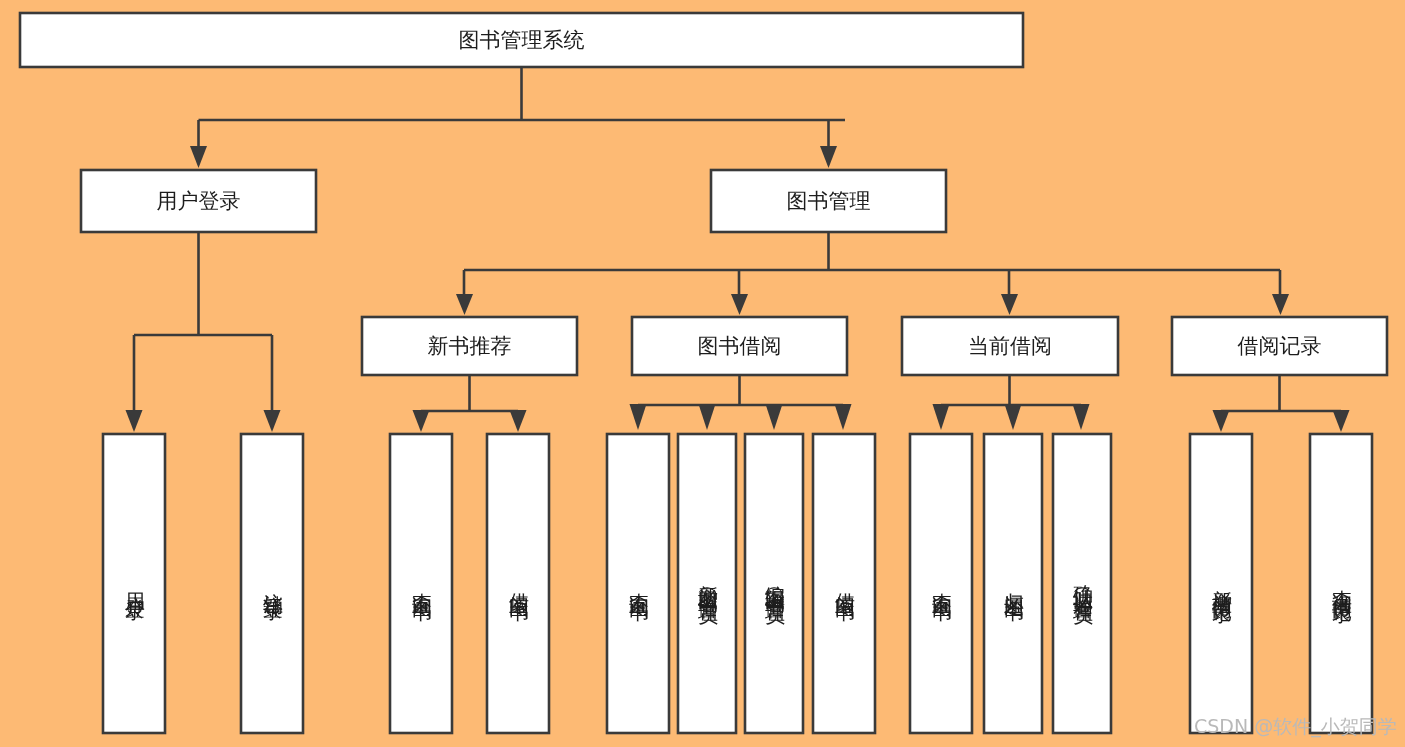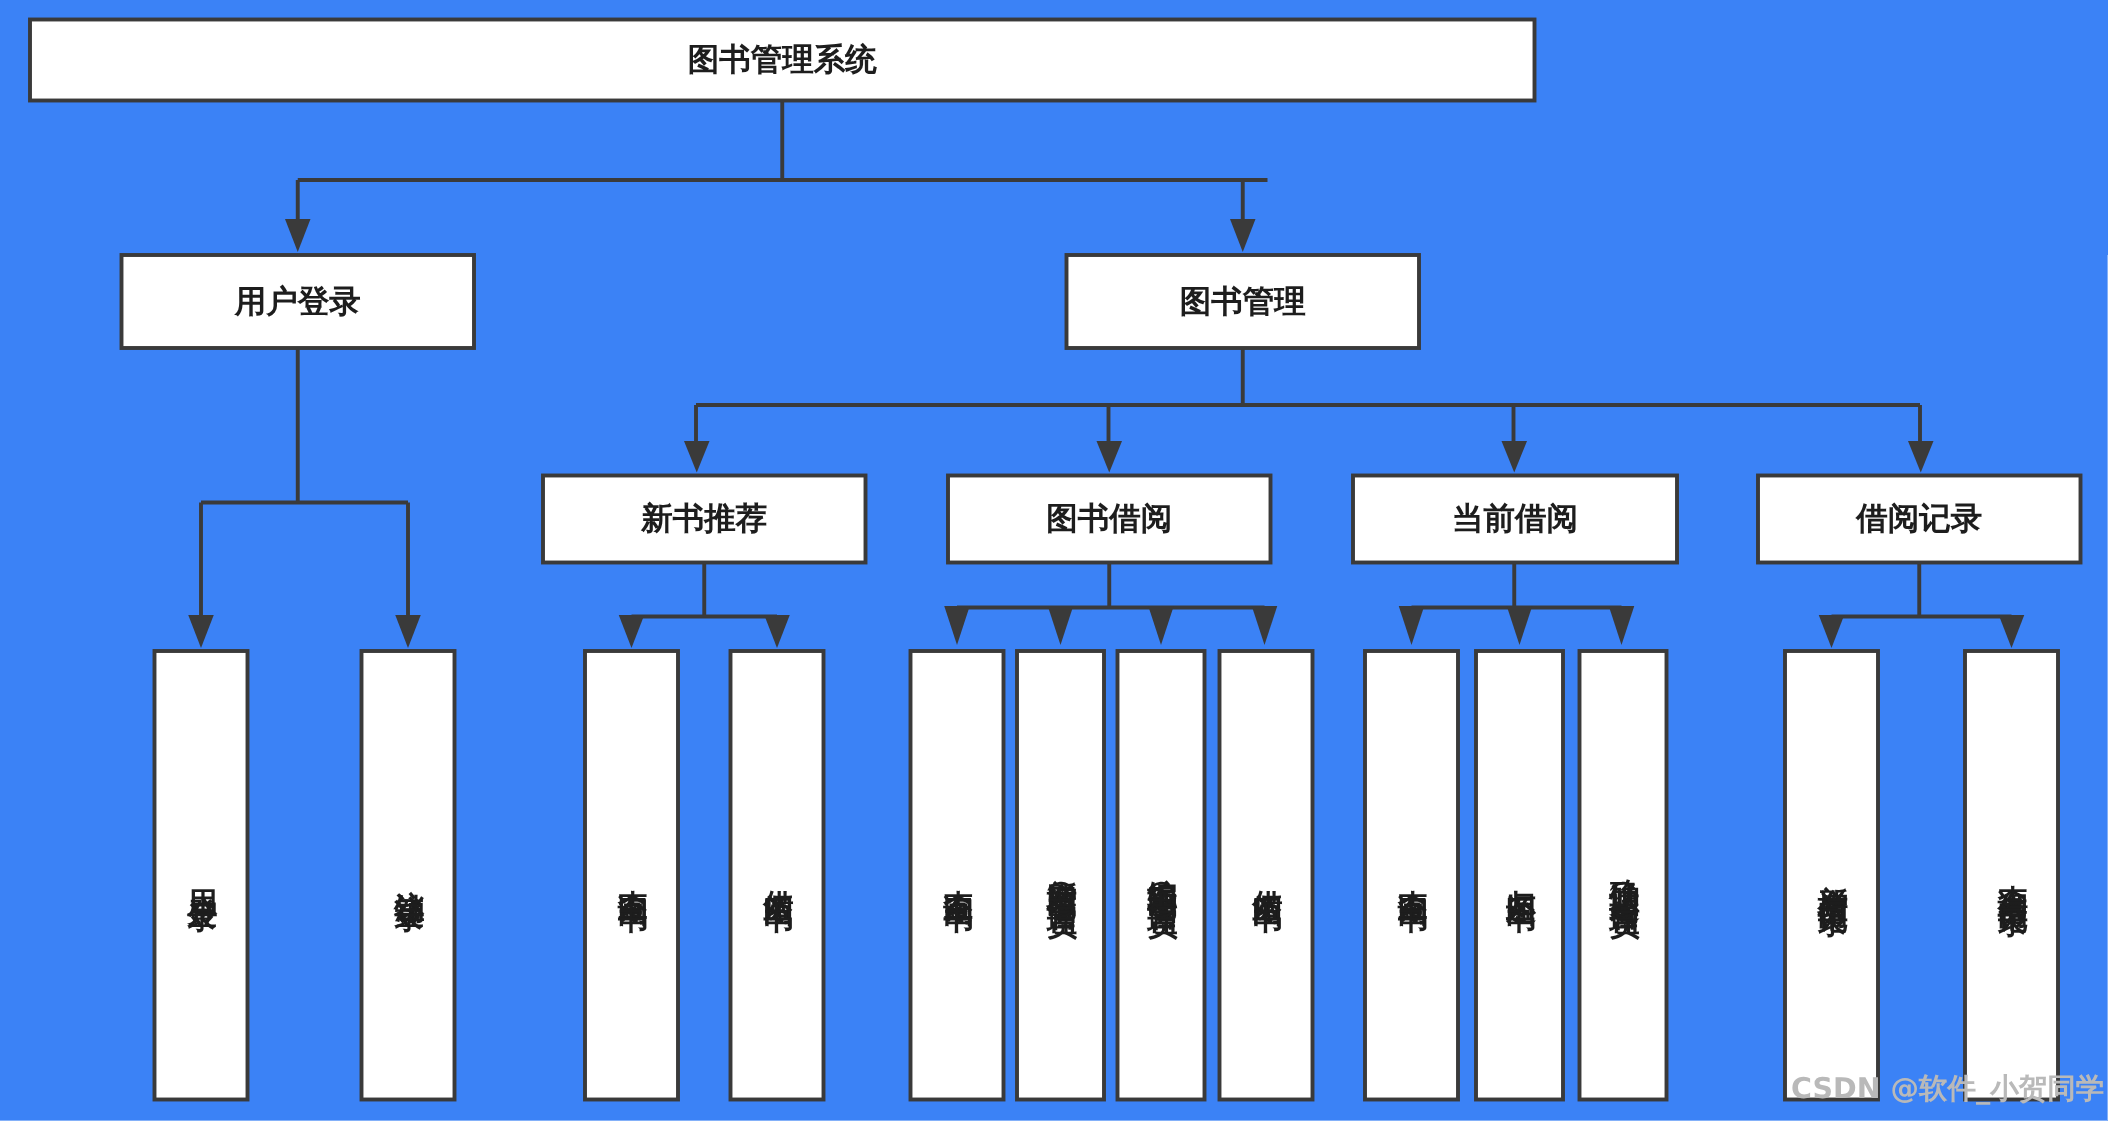--- a/index.html
+++ b/index.html
@@ -12,22 +12,21 @@
     width: 1405px;
     height: 747px;
     font-family: "DejaVu Sans", "Liberation Sans", sans-serif;
     overflow: hidden;
     position: relative;
   }
   #diagram-root {
     position: relative;
     width: 1405px;
     height: 747px;
-    background: #3b82f6;
-    font-weight: bold;
+    background: #fdba74;
   }
   svg#diagram-svg {
     position: absolute;
     left: 0;
     top: 0;
     width: 1405px;
     height: 747px;
   }
   .node-box {
     fill: #ffffff;

